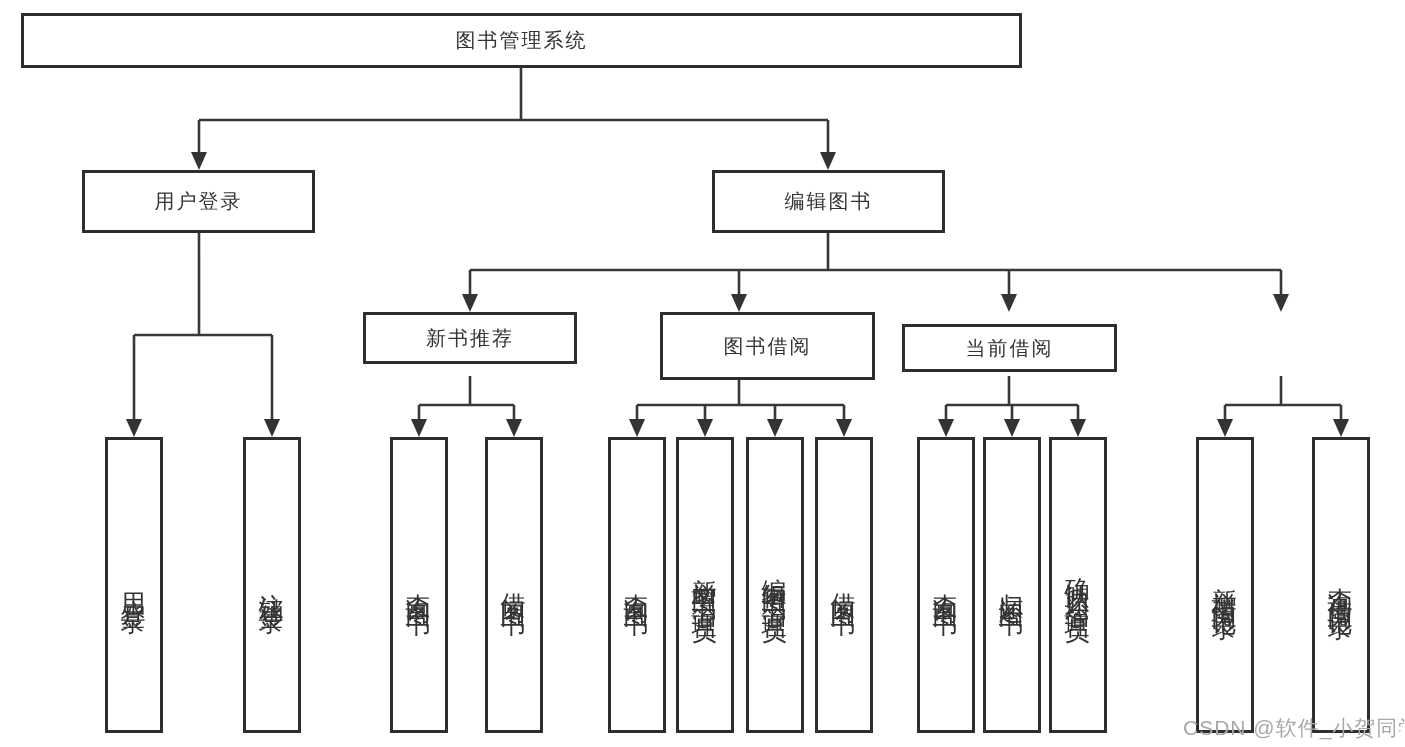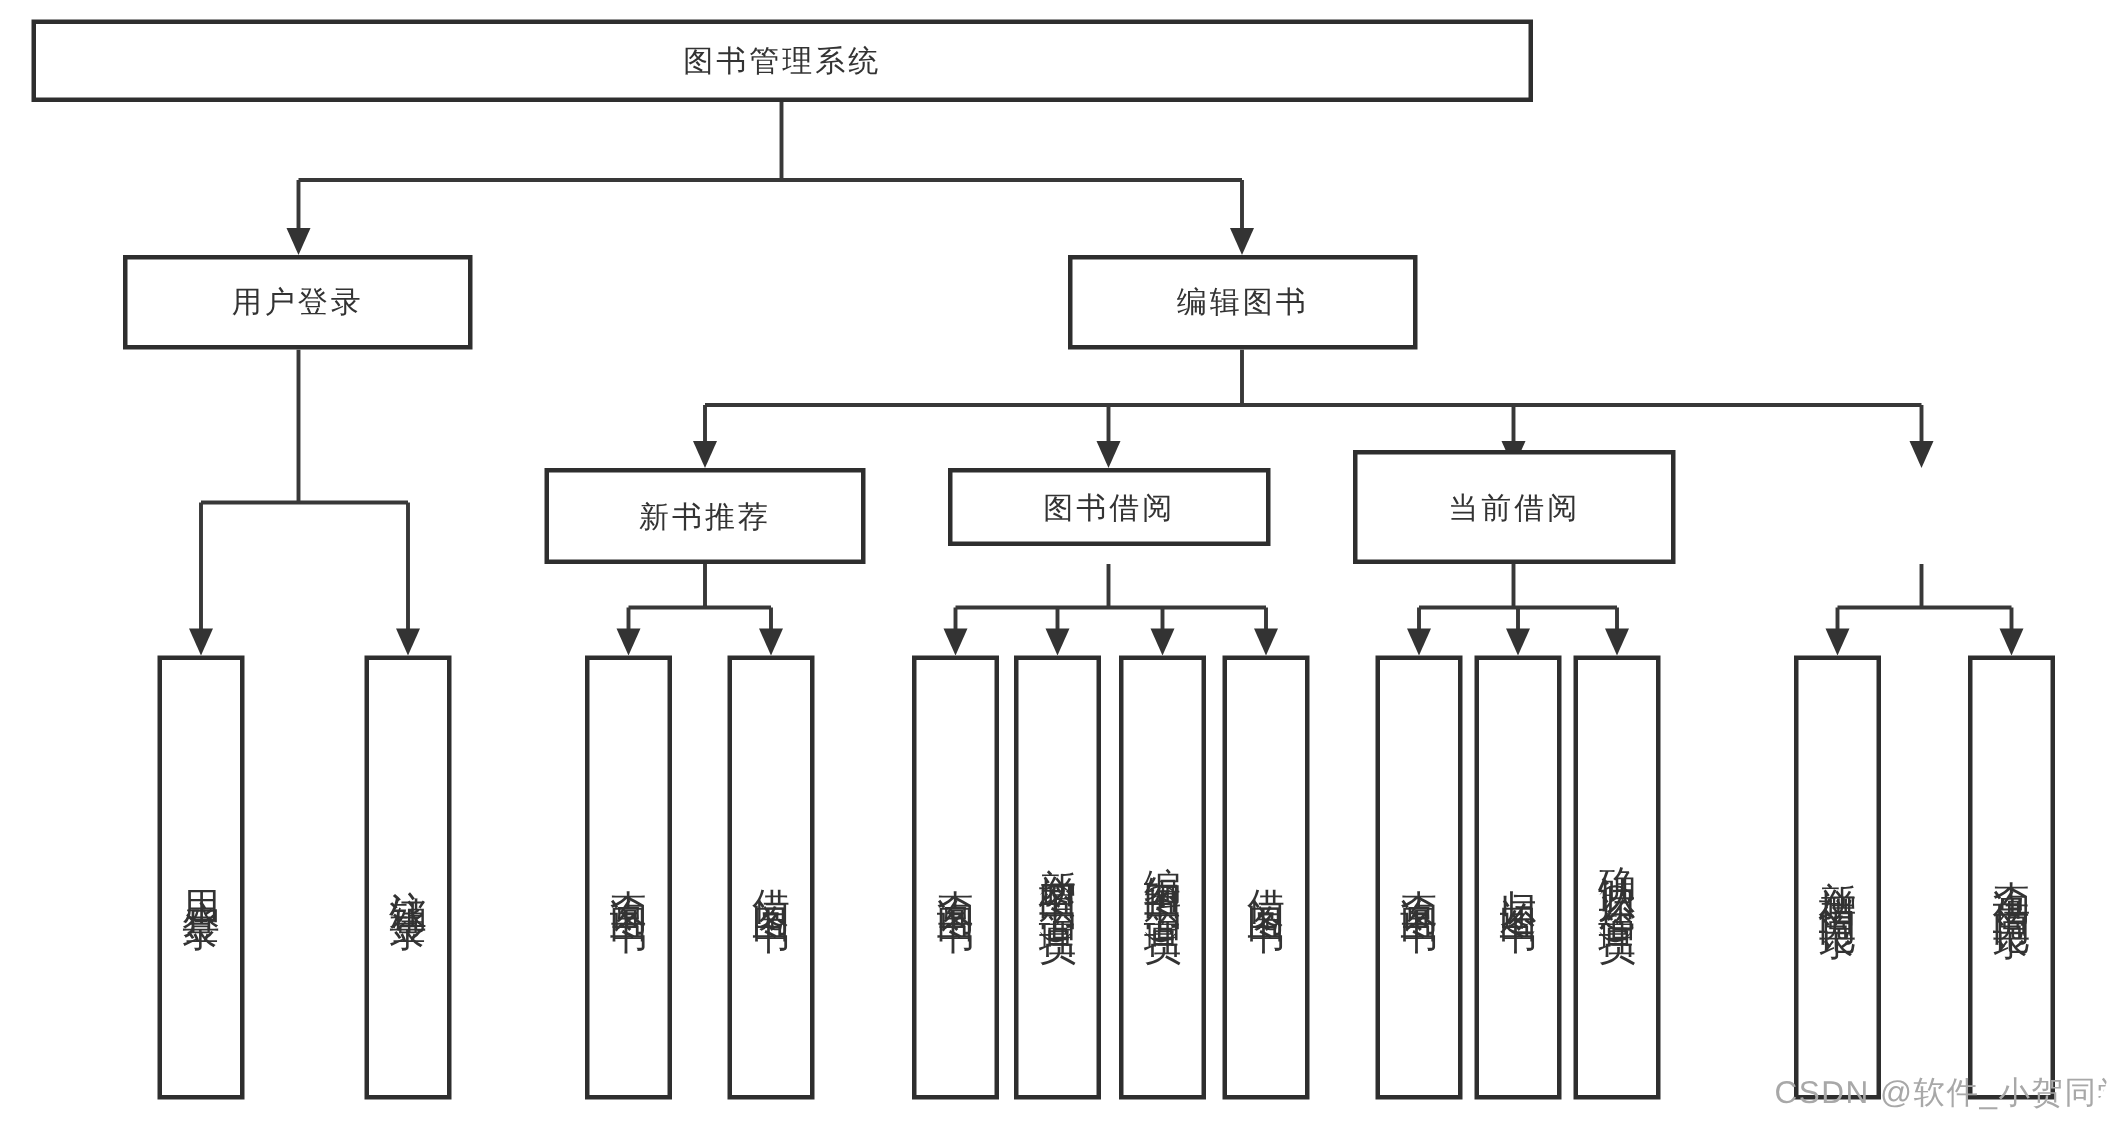--- a/index.html
+++ b/index.html
@@ -80,23 +80,23 @@
     <path d="M1281,376 V405 M1225,405 H1341 M1225,405 V421 M1341,405 V421"></path>
     <polygon points="1217,419 1233,419 1225,437"></polygon>
     <polygon points="1333,419 1349,419 1341,437"></polygon>
   </svg>
 
   <div class="node hnode" style="left:21px;top:13px;width:1001px;height:55px">图书管理系统</div>
 
   <div class="node hnode" style="left:82px;top:170px;width:233px;height:63px">用户登录</div>
   <div class="node hnode" style="left:712px;top:170px;width:233px;height:63px">编辑图书</div>
 
-  <div class="node hnode" style="left:363px;top:312px;width:214px;height:64px">新书推荐</div>
-  <div class="node hnode" style="left:632px;top:312px;width:215px;height:52px">图书借阅</div>
-  <div class="node hnode" style="left:902px;top:300px;width:215px;height:76px">当前借阅</div>
+  <div class="node hnode" style="left:363px;top:312px;width:214px;height:52px">新书推荐</div>
+  <div class="node hnode" style="left:660px;top:312px;width:215px;height:68px">图书借阅</div>
+  <div class="node hnode" style="left:902px;top:324px;width:215px;height:48px">当前借阅</div>
 
   <div class="node leaf" style="left:105px;top:437px;width:58px;height:296px">用户登录</div>
   <div class="node leaf" style="left:243px;top:437px;width:58px;height:296px">注销登录</div>
 
   <div class="node leaf" style="left:390px;top:437px;width:58px;height:296px">查询图书</div>
   <div class="node leaf" style="left:485px;top:437px;width:58px;height:296px">借阅图书</div>
 
   <div class="node leaf" style="left:608px;top:437px;width:58px;height:296px">查询图书</div>
   <div class="node leaf" style="left:676px;top:437px;width:58px;height:296px">新增图书（管理员）</div>
   <div class="node leaf" style="left:746px;top:437px;width:58px;height:296px">编辑图书（管理员）</div>

